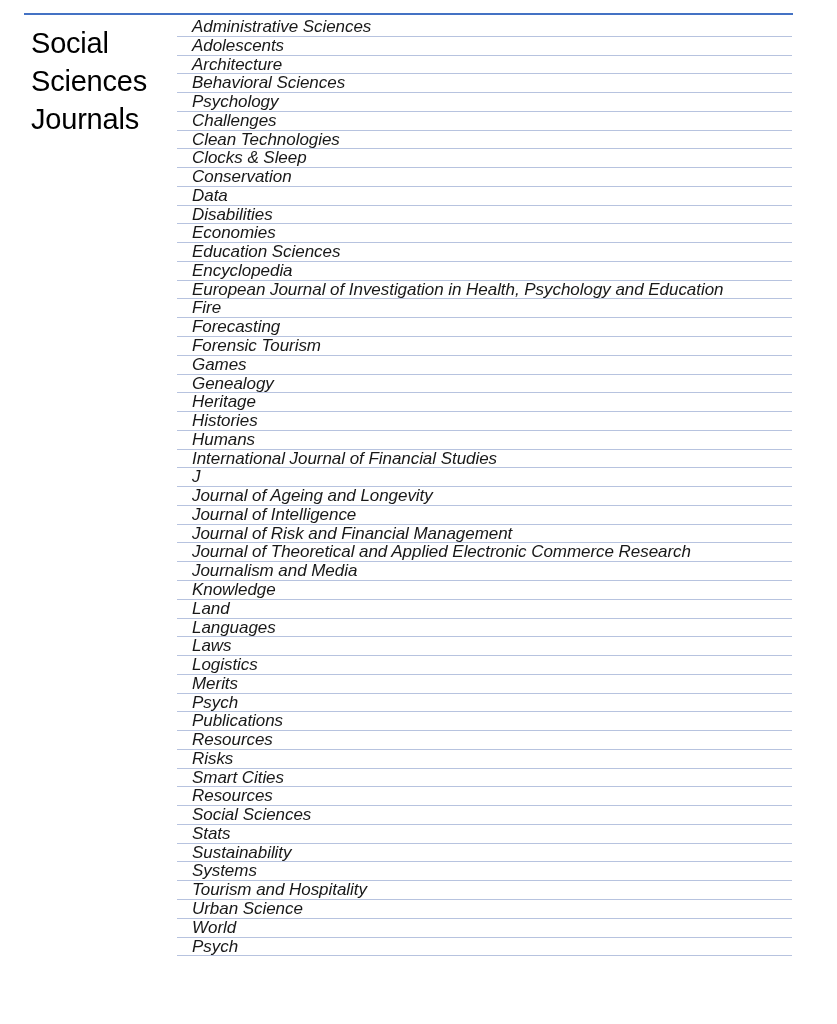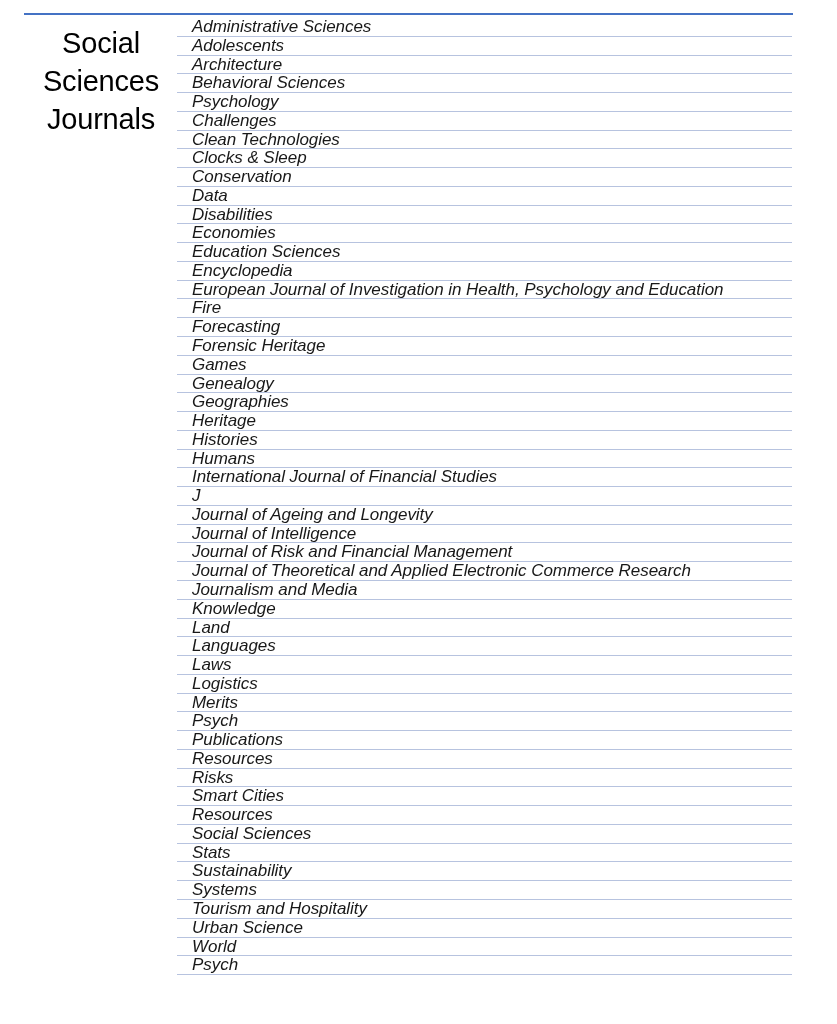--- a/index.html
+++ b/index.html
@@ -35,21 +35,20 @@
     height: 2px;
     background: #4472C4;
   }
 
   
   .title-block {
     position: absolute;
     left: 31px;
     top: 24px;
     width: 140px;
-    text-align: center;
   }
   .title-block .title-line {
     display: block;
     font-family: "Liberation Sans", "DejaVu Sans", sans-serif;
     font-size: 29px;
     font-weight: 400;
     font-style: normal;
     line-height: 38px;
     color: #000000;
     white-space: nowrap;
@@ -146,32 +145,29 @@
       <div class="journal-row">
         <span class="journal-name">European Journal of Investigation in Health, Psychology and Education</span>
       </div>
       <div class="journal-row">
         <span class="journal-name">Fire</span>
       </div>
       <div class="journal-row">
         <span class="journal-name">Forecasting</span>
       </div>
       <div class="journal-row">
-        <span class="journal-name">Forensic Heritage</span>
+        <span class="journal-name">Forensic Tourism</span>
       </div>
       <div class="journal-row">
         <span class="journal-name">Games</span>
       </div>
       <div class="journal-row">
         <span class="journal-name">Genealogy</span>
       </div>
       <div class="journal-row">
-        <span class="journal-name">Geographies</span>
-      </div>
-      <div class="journal-row">
         <span class="journal-name">Heritage</span>
       </div>
       <div class="journal-row">
         <span class="journal-name">Histories</span>
       </div>
       <div class="journal-row">
         <span class="journal-name">Humans</span>
       </div>
       <div class="journal-row">
         <span class="journal-name">International Journal of Financial Studies</span>

